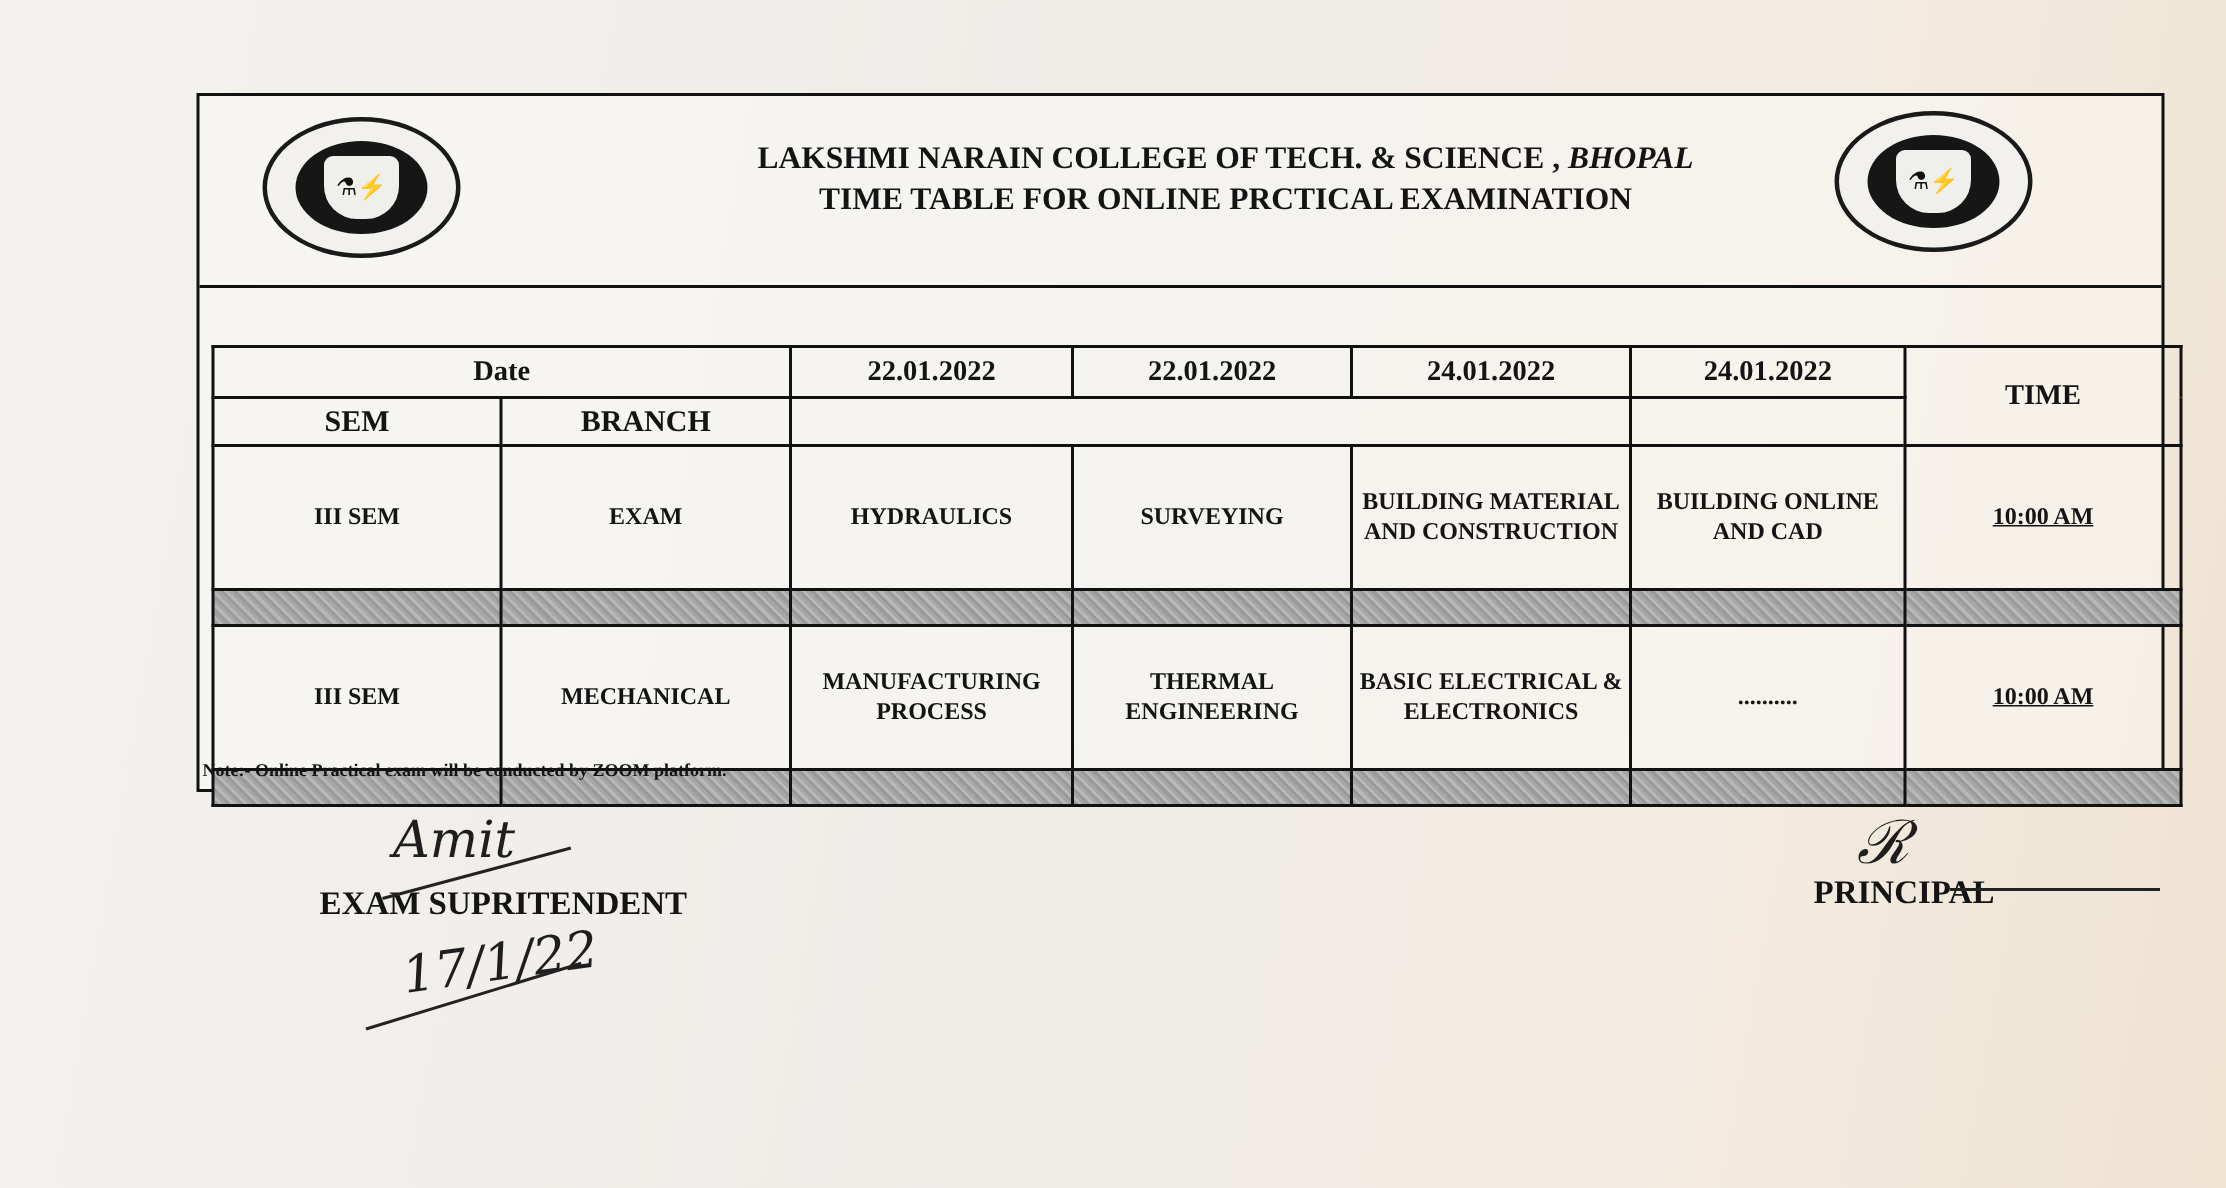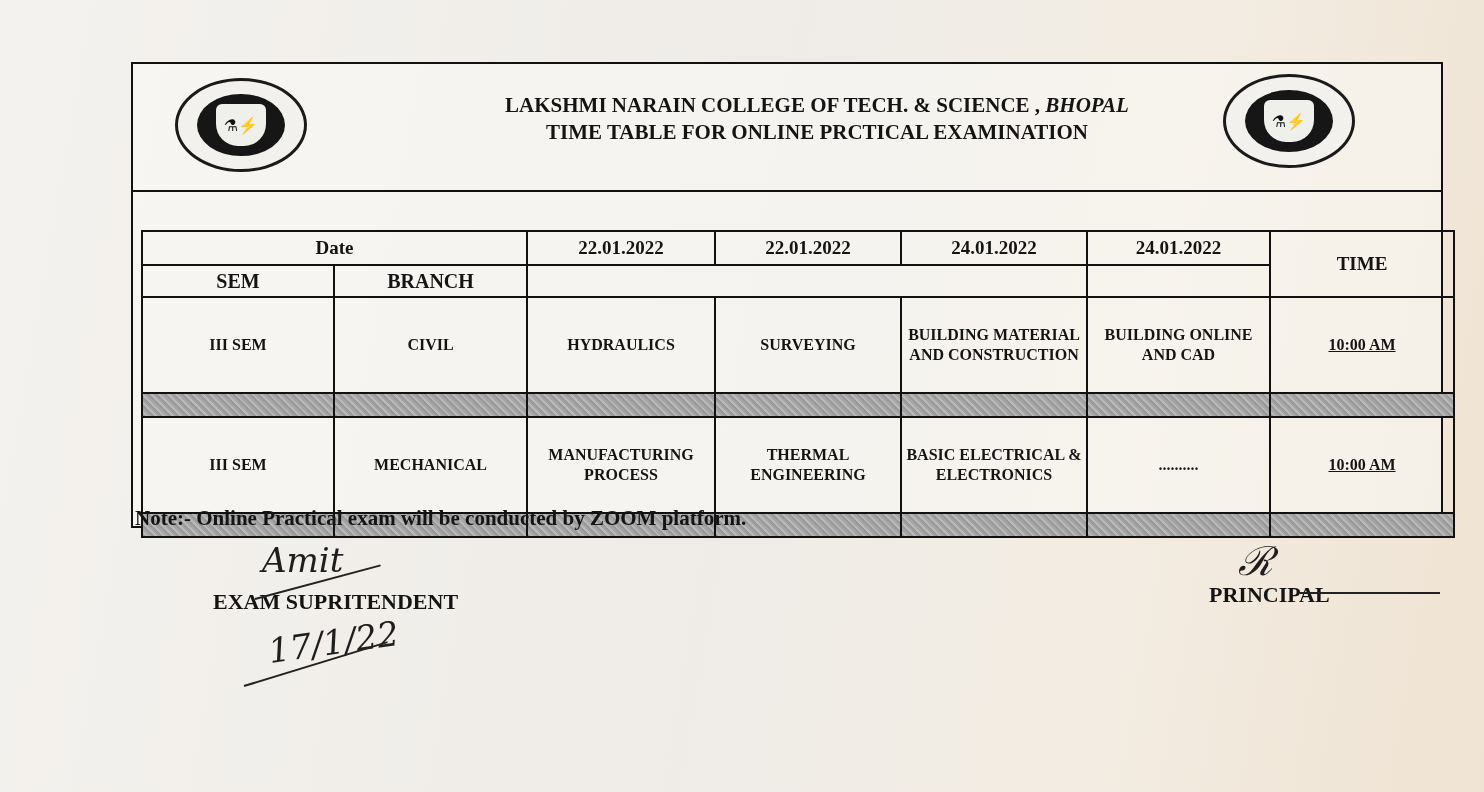--- a/index.html
+++ b/index.html
@@ -43,21 +43,21 @@
   }
   .h1 td { height:34px; font-size:19px; }
   .h2 td { height:32px; font-size:20px; }
   .row td { height:96px; font-size:16px; line-height:20px; }
   .gray td {
     height:24px;
     background: repeating-linear-gradient(45deg, #9a9a9a 0 2px, #b8b8b8 2px 4px, #a6a6a6 4px 6px);
   }
   .time-cell { font-size:16px !important;text-decoration:underline; }
   .note {
-    position:absolute; left:2px; top:442px; font-weight:bold; font-size:21px;
+    position:absolute; left:2px; top:442px; font-weight:bold; font-size:12px;
   }
   .sig { position:absolute; font-weight:bold; font-size:22px; }
   .sig-line { position:absolute; height:2px; background:#222; transform-origin:left center; }
   .scribble { position:absolute; font-family:"DejaVu Serif", serif; font-style:italic; color:#1e1e1e; }
 </style>
 </head>
 <body>
 
 <div class="sheet">
   <div class="header">
@@ -97,21 +97,21 @@
       <td rowspan="2">TIME</td>
     </tr>
     <tr class="h2">
       <td>SEM</td>
       <td>BRANCH</td>
       <td colspan="3"></td>
       <td></td>
     </tr>
     <tr class="row">
       <td>III SEM</td>
-      <td>CIVIL</td>
+      <td>EXAM</td>
       <td>HYDRAULICS</td>
       <td>SURVEYING</td>
       <td>BUILDING MATERIAL AND CONSTRUCTION</td>
       <td>BUILDING ONLINE AND CAD</td>
       <td class="time-cell">10:00 AM</td>
     </tr>
     <tr class="gray">
       <td></td>
           <td></td>
           <td></td>

